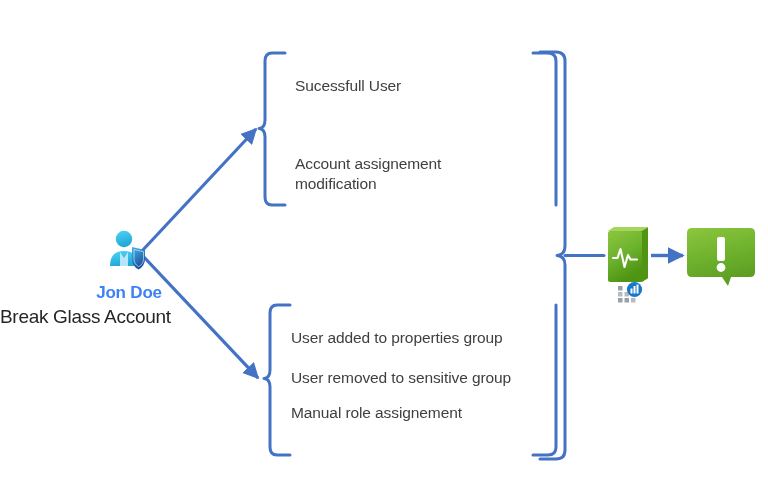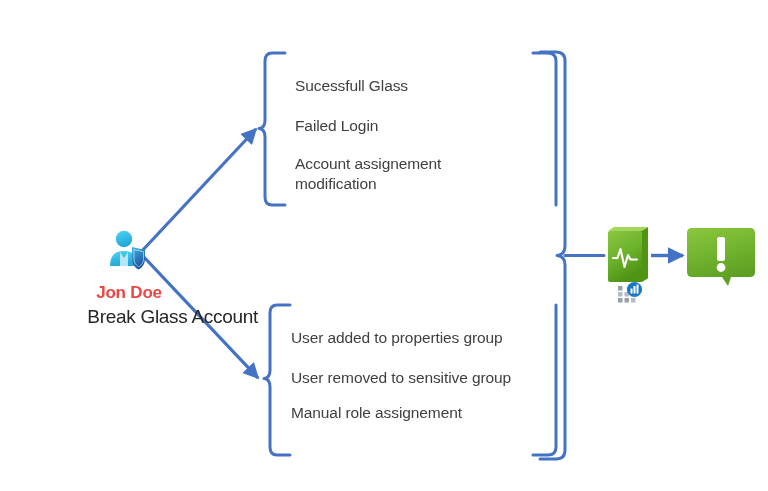--- a/index.html
+++ b/index.html
@@ -35,29 +35,29 @@
   }
   .actor-name {
     position: absolute;
     left: 0;
     top: 283px;
     width: 258px;
     text-align: center;
     font-family: "Liberation Sans", sans-serif;
     font-size: 17px;
     font-weight: bold;
-    color: #ef4444;
+    color: #3b82f6;
     letter-spacing: -0.2px;
   }
   .actor-sub {
     position: absolute;
     left: 0;
     top: 306px;
     width: 258px;
-    text-align: right;
+    text-align: left;
     font-family: "Liberation Sans", sans-serif;
     font-size: 19px;
     font-weight: normal;
     color: #262626;
     letter-spacing: -0.3px;
   }
 </style>
 </head>
 <body>
 
@@ -165,22 +165,21 @@
                L 731 277 L 728 286 L 722 277 L 692 277 Q 687 277 687 272
                L 687 233 Q 687 228 692 228 Z" fill="url(#alertGrad)"></path>
       <rect x="717" y="237" width="8" height="24" rx="2" fill="#ffffff"></rect>
       <circle cx="721" cy="267.5" r="4.4" fill="#ffffff"></circle>
     </g>
   </svg>
 
   <div class="actor-name">Jon Doe</div>
   <div class="actor-sub">Break Glass Account</div>
 
-  <div class="item-text" style="left:295px; top:76px;">Sucessfull Glass</div>
-  <div class="item-text" style="left:295px; top:116px;">Failed Login</div>
+  <div class="item-text" style="left:295px; top:76px;">Sucessfull User</div>
   <div class="item-text" style="left:295px; top:154px;">Account assignement
 modification</div>
 
   <div class="item-text" style="left:291px; top:328px;">User added to properties group</div>
   <div class="item-text" style="left:291px; top:403px;">Manual role assignement</div>
   <div class="item-text" style="left:291px; top:368px;">User removed to sensitive group</div>
 
 </div>
 
 </body></html>

